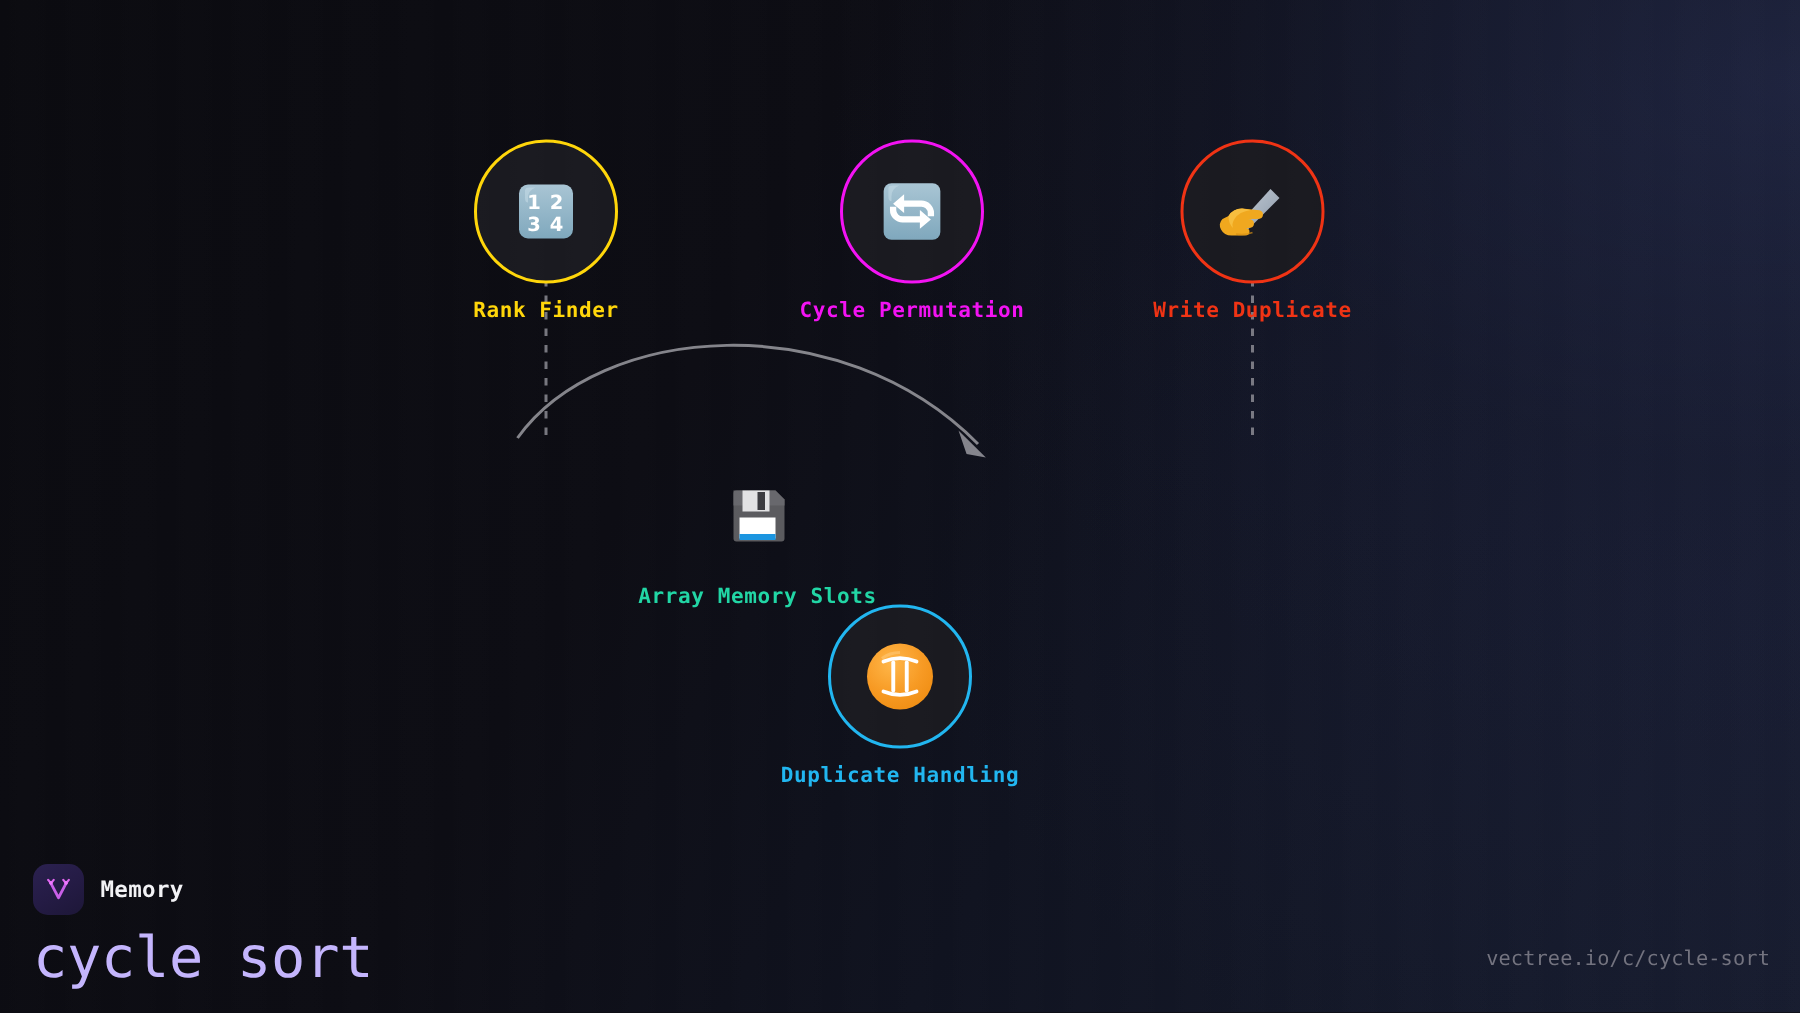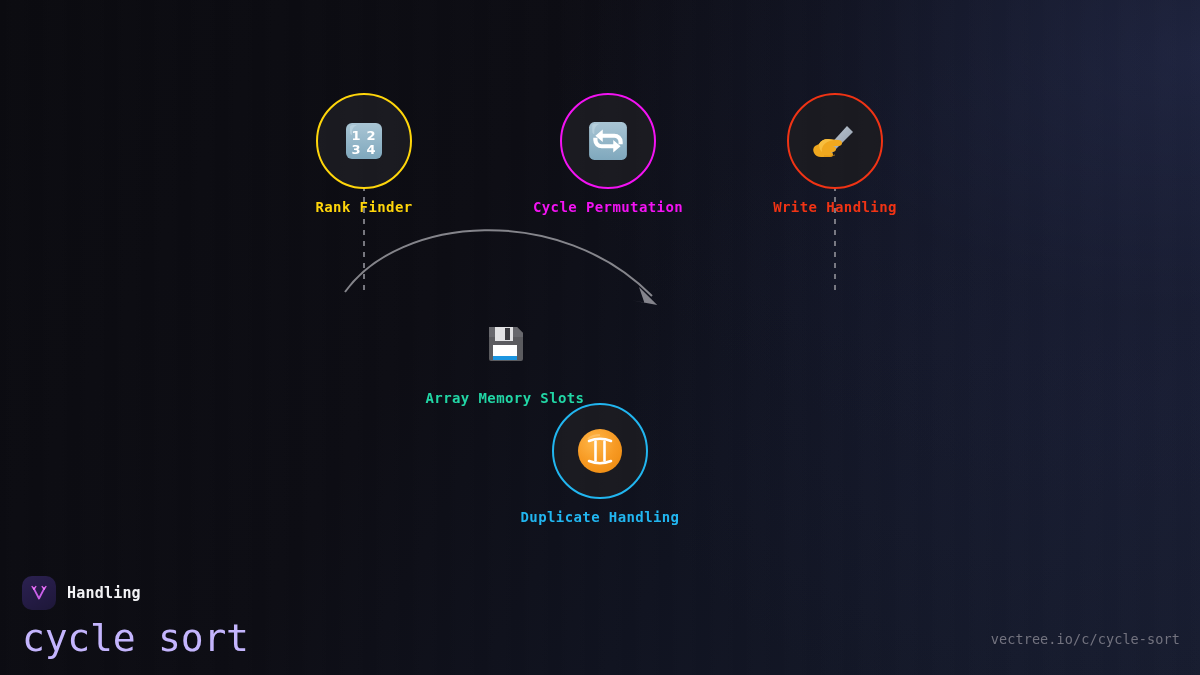--- a/index.html
+++ b/index.html
@@ -232,21 +232,21 @@
           <path d="M35 8 L41 14 L20 35 L13 37 L15 30 Z" fill="url(#g-pen)"></path>
           <path d="M13 37 L15 30 L19 34 Z" fill="#6f7b8a"></path>
 
           <path d="M7 26 q3 -5 9 -5 l10 1 q4 0 4 3 q0 3 -4 3 l-6 0 q4 0 4 3 q0 3 -4 3 l-2 0 q3 0 3 2.5
                    q0 2.5 -3 2.5 l-9 0 q-5 0 -7 -4 q-2 -4 1 -7 z" fill="#f0a81e"></path>
           <path d="M7 26 q3 -5 9 -5 l6 1 q-8 1 -11 6 q-2 3 -1 6 q-3 -3 -3 -8 z" fill="#f7be3e"></path>
           <path d="M12 38 q6 1 11 -1" stroke="#d68f12" stroke-width="1" fill="none" opacity="0.7"></path>
         </svg>
       </span>
     </div>
-    <div class="node-label" style="color:#f03314;">Write Handling</div>
+    <div class="node-label" style="color:#f03314;">Write Duplicate</div>
   </div>
 
   <div class="node" style="left:505px; top:308px;">
     <div class="node-circle bare">
       <span>
         <svg class="icon-svg" width="48" height="48" viewBox="0 0 48 48" xmlns="http://www.w3.org/2000/svg">
 
           <path d="M8 8 h28 l6 6 v26 a2 2 0 0 1 -2 2 H10 a2 2 0 0 1 -2 -2 V10 a2 2 0 0 1 2 -2 z" fill="#5b5b5f"></path>
           <path d="M8 8 h28 l6 6 v4 H8 z" fill="#68686d"></path>
 
@@ -300,20 +300,20 @@
 
           <path d="M6.5 7.5 L4.5 5" stroke="#e065f0" stroke-width="1.6" stroke-linecap="round"></path>
           <path d="M6.5 7.5 L8.5 5" stroke="#e065f0" stroke-width="1.6" stroke-linecap="round"></path>
 
           <path d="M17.5 7.5 L15.5 5" stroke="#e065f0" stroke-width="1.6" stroke-linecap="round"></path>
           <path d="M17.5 7.5 L19.5 5" stroke="#e065f0" stroke-width="1.6" stroke-linecap="round"></path>
           <circle cx="6.5" cy="7.2" r="1.3" fill="#ef7bff"></circle>
           <circle cx="17.5" cy="7.2" r="1.3" fill="#ef7bff"></circle>
         </svg>
       </div>
-      <span id="brand-name">Handling</span>
+      <span id="brand-name">Memory</span>
     </div>
 
     <div id="page-title">cycle sort</div>
   </div>
 
   <div id="footer-url">vectree.io/c/cycle-sort</div>
 </div>
 
 </body></html>

